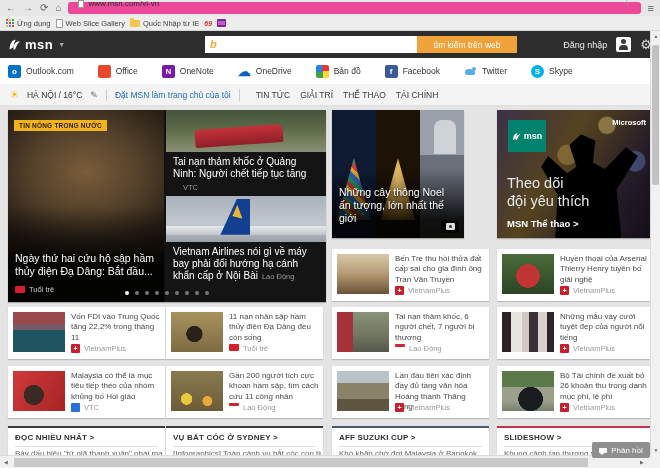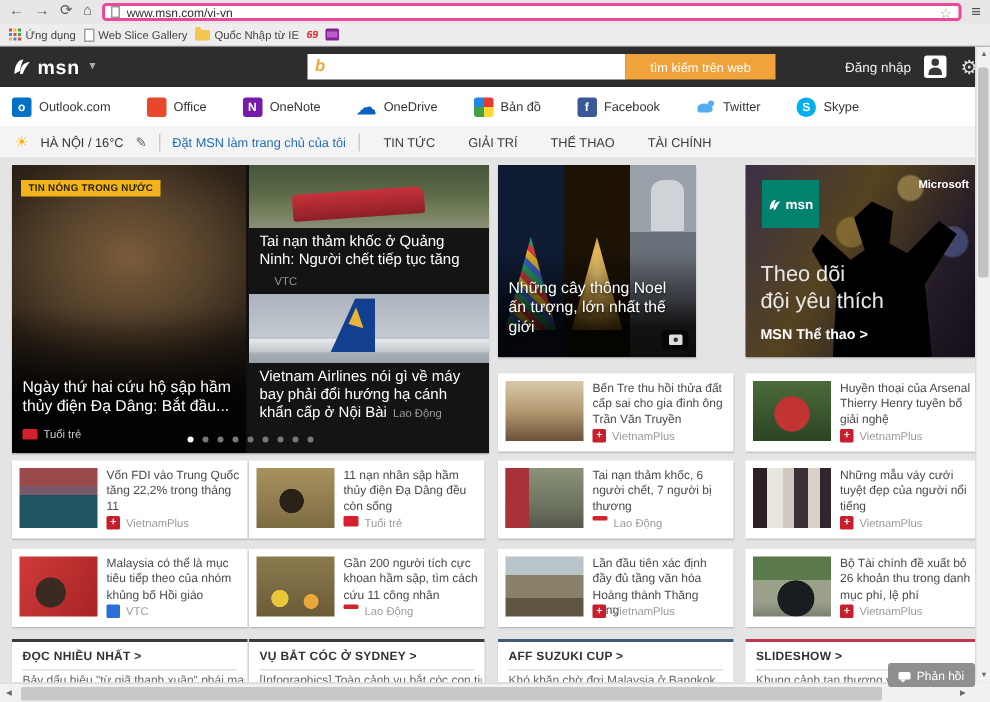--- a/index.html
+++ b/index.html
@@ -4,22 +4,22 @@
 <style>
   * { margin:0; padding:0; box-sizing:border-box; }
   html,body { width:660px; height:468px; overflow:hidden; }
   body { font-family:"Liberation Sans", sans-serif; background:#e4e4e4; position:relative; }
   #screen { position:absolute; left:0; top:0; width:660px; height:468px; background:#e4e4e4; overflow:hidden; }
 
   
   .toolbar { position:absolute; left:0; top:0; width:660px; height:16px; background:#e7e7e7;
              display:flex; align-items:center; padding:0 6px; gap:7px; }
   .tb-ico { font-size:10px; color:#5a5a5a; line-height:1; cursor:default; }
-  .addr { flex:1; height:12px; background:#fff; border:2px solid #ec4899; border-radius:3px;
-          display:flex; align-items:flex-start; padding:0 4px; gap:4px; }
+  .addr { flex:1; height:12px; background:#fff; border:6px solid #ec4899; border-radius:3px;
+          display:flex; align-items:flex-end; padding:0 4px; gap:4px; }
   .doc-ico { width:6px; height:8px; background:#fff; border:1px solid #9a9a9a; flex:none; }
   .addr-url { font-size:8px; color:#2b2b2b; white-space:nowrap; }
   .addr-star { margin-left:auto; font-size:9px; color:#9a9a9a; }
   .menu-btn { font-size:11px; color:#555; }
 
   .bmbar { position:absolute; left:0; top:16px; width:660px; height:15px; background:#ededed;
            border-bottom:1px solid #d6d6d6; display:flex; align-items:center; padding:0 6px; gap:5px;
            font-size:7.5px; color:#444; }
   .bm-item { display:flex; align-items:center; gap:3px;justify-content:space-between; }
   .grid-ico { width:8px; height:8px; display:grid; grid-template-columns:repeat(3,1fr); gap:1px; flex:none; }
@@ -69,21 +69,21 @@
   .i-tw { background:transparent; position:relative; }
   .i-tw::before { content:""; position:absolute; left:1px; top:4px; width:10px; height:6px; background:#55acee; border-radius:60% 70% 40% 30%; }
   .i-tw::after { content:""; position:absolute; left:8px; top:2px; width:4px; height:4px; background:#55acee; border-radius:50%; }
 
   
   .subnav { position:absolute; left:0; top:84px; width:660px; height:22px; background:#f4f4f4;
             border-bottom:1px solid #e0e0e0; display:flex; align-items:center; padding:0 10px; gap:8px; font-size:8.5px; }
   .sun { color:#f6b800; font-size:10px; } .pencil { color:#666; font-size:9px; }
   .wx { color:#333; } .vr { width:1px; height:12px; background:#ccc; }
   .homelink { color:#1e6bb8; }
-  .nav-items { display:flex; gap:22px; margin-left:8px; color:#3a3a3a; }
+  .nav-items { display:flex; gap:10px; margin-left:8px; color:#3a3a3a; }
 
   
   .card { position:absolute; background:#fff; box-shadow:0 1px 1px rgba(0,0,0,.18); }
 
   .hero { left:8px; top:110px; width:318px; height:192px; background:#111; box-shadow:0 1px 1px rgba(0,0,0,.25); }
   .hero-main { position:absolute; left:0; top:0; width:156px; height:192px; overflow:hidden;
     background:linear-gradient(180deg, rgba(0,0,0,0) 50%, rgba(0,0,0,.85) 82%),
       radial-gradient(ellipse 95% 60% at 50% 32%, #7a5c3a 0%, #53402a 38%, #2e2318 66%, #140f0a 100%); }
   .badge { position:absolute; left:6px; top:10px; background:#f2b31c; color:#2b2400;
            font-size:6.5px; font-weight:bold; padding:2px 5px; letter-spacing:.2px; }

